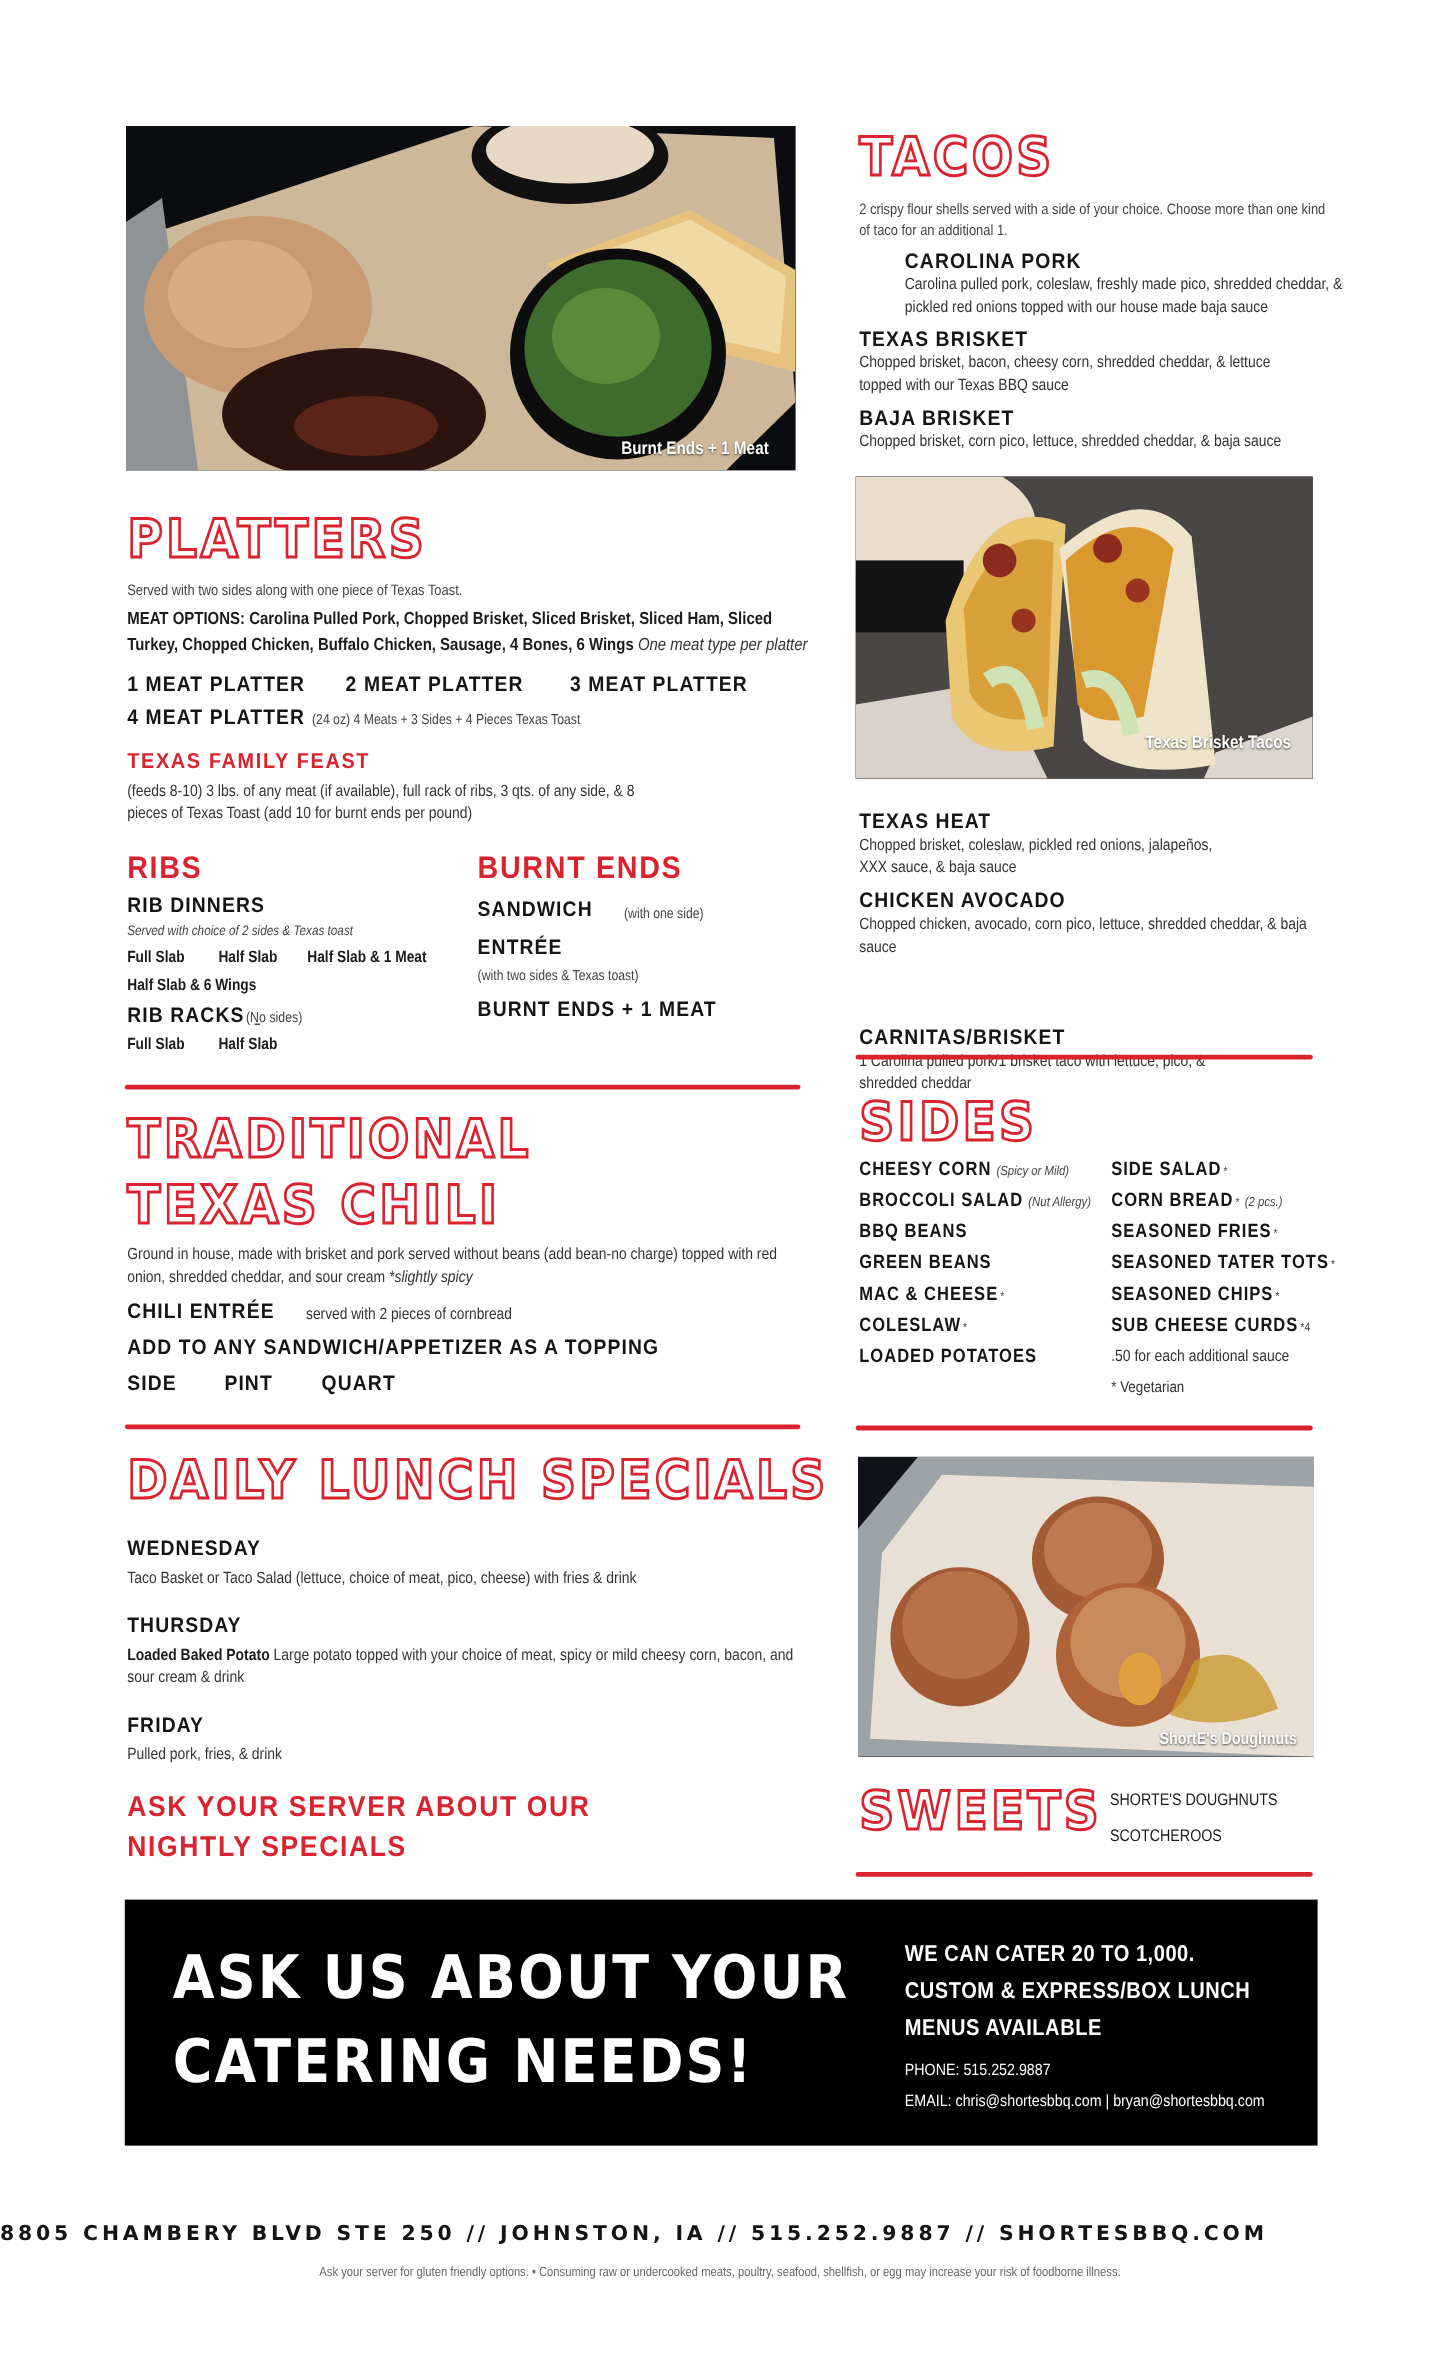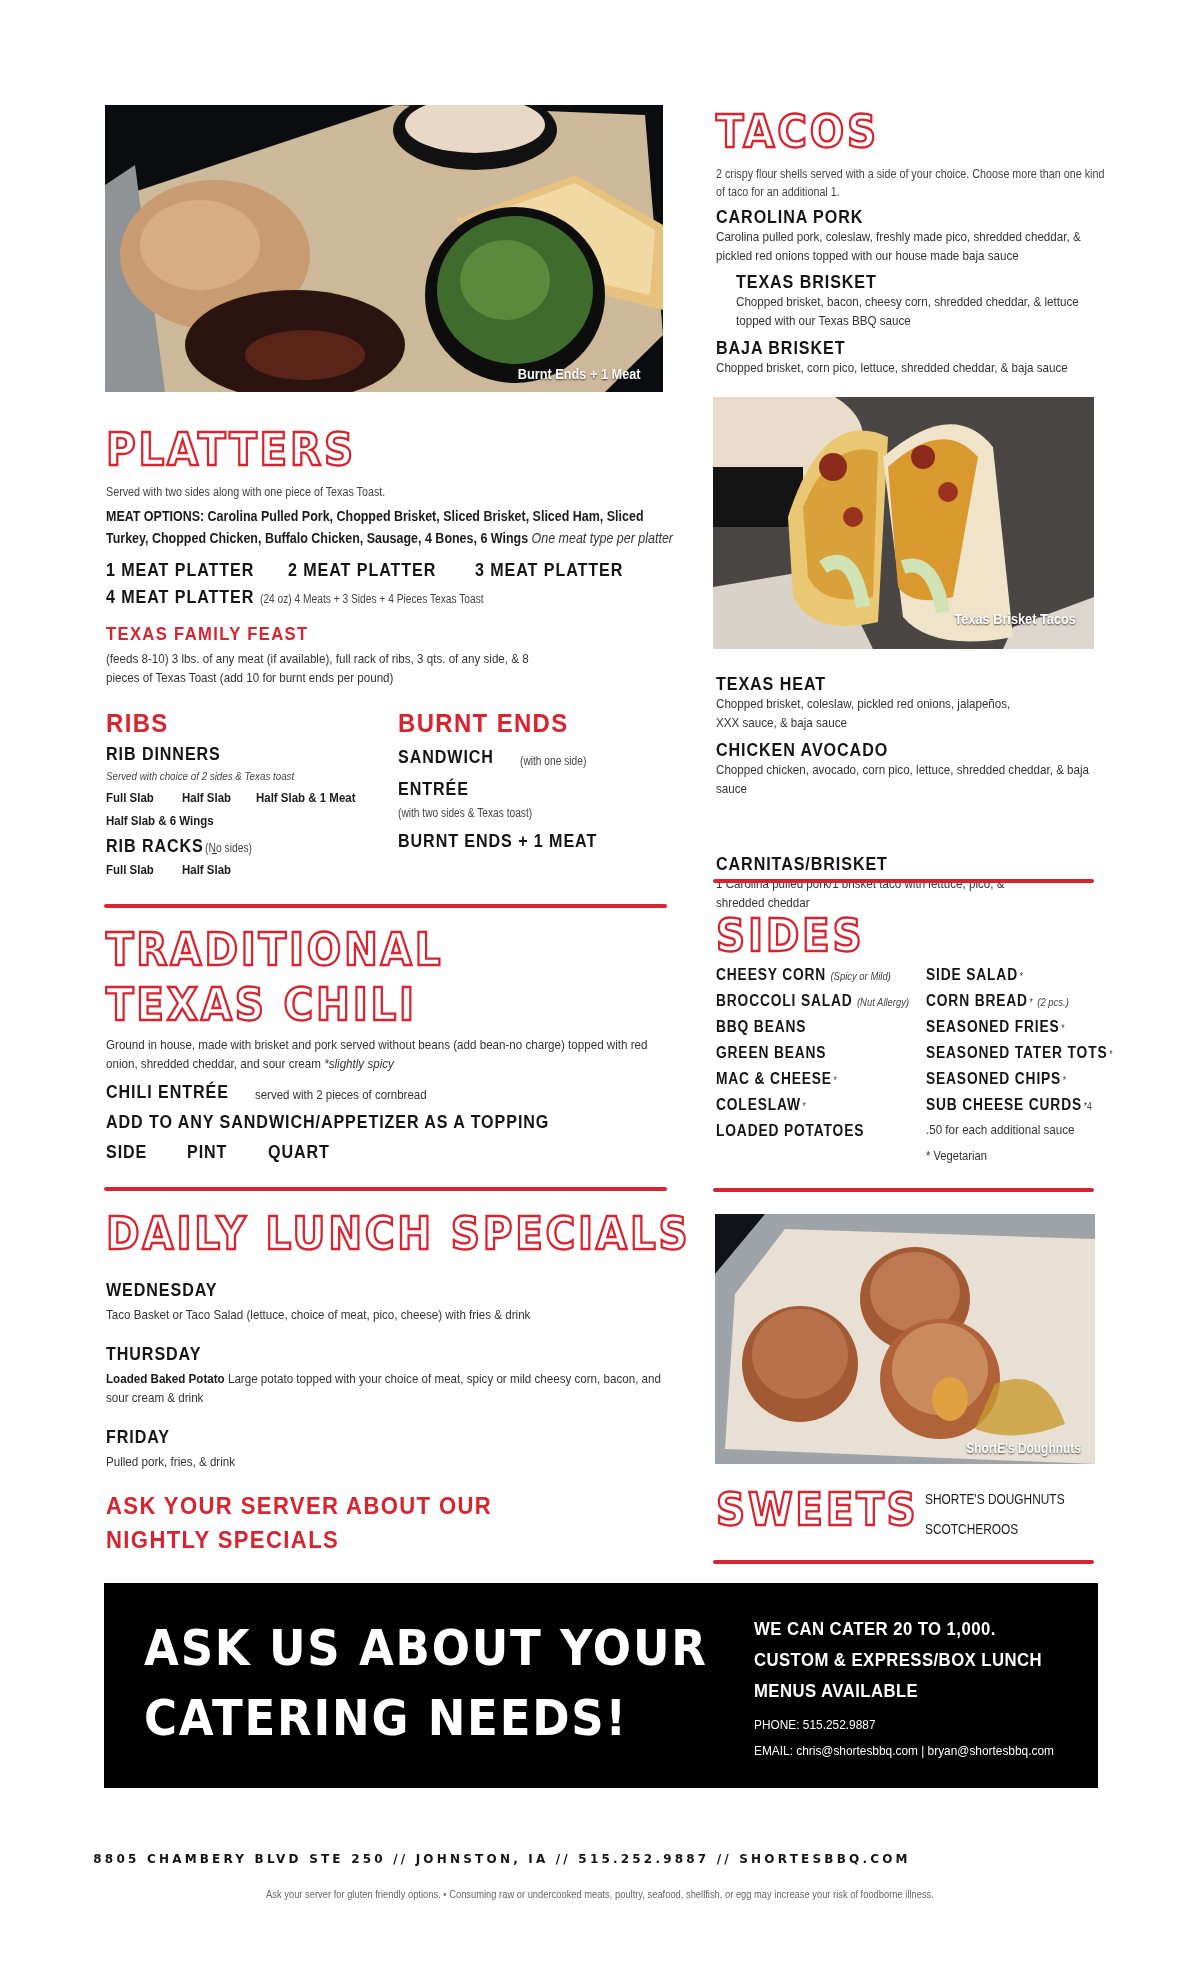--- a/index.html
+++ b/index.html
@@ -81,25 +81,25 @@
     <ellipse cx="410" cy="190" rx="90" ry="88" fill="#0d0d0d"></ellipse>
     <ellipse cx="410" cy="185" rx="78" ry="74" fill="#3f6b2c"></ellipse>
     <ellipse cx="400" cy="175" rx="45" ry="40" fill="#5b8a3a"></ellipse>
   </svg>
   <div class="cap" style="right:22px; bottom:10px;">Burnt Ends + 1 Meat</div>
 </div>
 
 <div class="abs title" style="left:716px; top:110px; font-size:44px;">TACOS</div>
 <div class="abs desc small" style="left:716px; top:165px; width:455px; font-size:12.5px; line-height:18px;">2 crispy flour shells served with a side of your choice. Choose more than one kind of taco for an additional 1.</div>
 
-<div class="abs" style="left:716px; top:207px;">
+<div class="abs" style="left:754px; top:207px;">
   <div class="item-head">CAROLINA PORK</div>
   <div class="desc" style="width:440px;">Carolina pulled pork, coleslaw, freshly made pico, shredded cheddar, &amp; pickled red onions topped with our house made baja sauce</div>
 </div>
-<div class="abs" style="left:716px; top:272px;margin-left:20px;">
+<div class="abs" style="left:716px; top:272px;">
   <div class="item-head">TEXAS BRISKET</div>
   <div class="desc" style="width:420px;">Chopped brisket, bacon, cheesy corn, shredded cheddar, &amp; lettuce topped with our Texas BBQ sauce</div>
 </div>
 <div class="abs" style="left:716px; top:338px;">
   <div class="item-head">BAJA BRISKET</div>
   <div class="desc" style="width:460px;">Chopped brisket, corn pico, lettuce, shredded cheddar, &amp; baja sauce</div>
 </div>
 
 <div class="photo" style="left:713px; top:397px; width:381px; height:252px; background:#3a3635;">
   <svg width="381" height="252" viewBox="0 0 381 252">
@@ -303,14 +303,14 @@
   </div>
   <div class="cat-right">
     <div class="l">WE CAN CATER 20 TO 1,000.</div>
     <div class="l">CUSTOM &amp; EXPRESS/BOX LUNCH</div>
     <div class="l">MENUS AVAILABLE</div>
     <div class="s" style="margin-top:6px;">PHONE: 515.252.9887</div>
     <div class="s">EMAIL: chris@shortesbbq.com | bryan@shortesbbq.com</div>
   </div>
 </div>
 
-<div class="abs" style="left:0; top:1852px; width:1004px; text-align:center; font-family:'DejaVu Sans', sans-serif; font-weight:bold; font-size:12px; letter-spacing:3.2px; color:#141414; white-space:nowrap;">8805 CHAMBERY BLVD STE 250 // JOHNSTON, IA // 515.252.9887 // SHORTESBBQ.COM</div>
+<div class="abs" style="left:0; top:1852px; width:1004px; text-align:center; font-family:'DejaVu Sans', sans-serif; font-weight:bold; font-size:17px; letter-spacing:3.2px; color:#141414; white-space:nowrap;">8805 CHAMBERY BLVD STE 250 // JOHNSTON, IA // 515.252.9887 // SHORTESBBQ.COM</div>
 <div class="abs" style="left:0; top:1888px; width:1200px; text-align:center; font-size:11px; color:#666; white-space:nowrap; transform:scaleX(0.85); transform-origin:center top;">Ask your server for gluten friendly options. • Consuming raw or undercooked meats, poultry, seafood, shellfish, or egg may increase your risk of foodborne illness.</div>
 
 </body></html>

